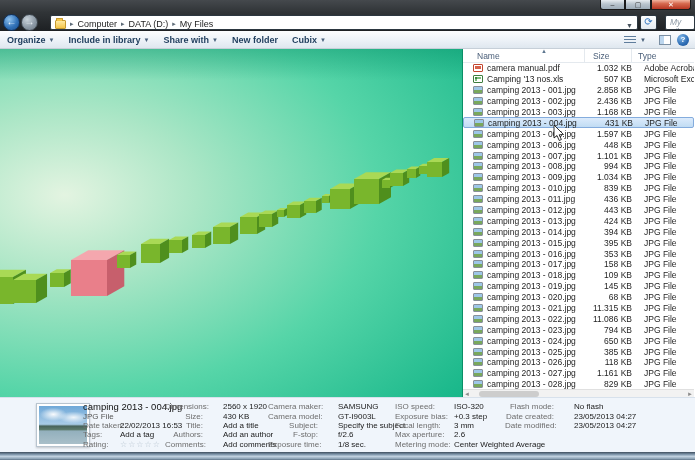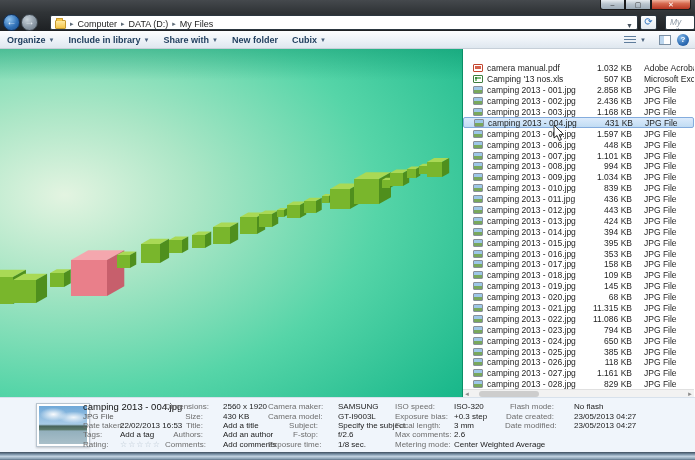--- a/index.html
+++ b/index.html
@@ -286,20 +286,27 @@
           </g>
           <g>
             <polygon points="427,113 442,113 449.2,108.95 434.2,108.95" fill="#a9d955"></polygon>
             <polygon points="442,113 449.2,108.95 449.2,123.95 442,128" fill="#4f8f1d"></polygon>
             <polygon points="427,113 442,113 442,128 427,128" fill="#79b62c"></polygon>
           </g>
         </svg>
     </div>
 
     <div class="filelist">
+      <div class="list-header" id="list-header">
+
+      <span class="lh-name">Name</span>
+          <span class="lh-size">Size</span>
+          <span class="lh-type">Type</span>
+          <span class="sort-arrow">▲</span>
+        </div>
       <div class="rows" id="rows">
           <div class="frow">
             <span class="ficon pdf"></span>
             <span class="fname">camera manual.pdf</span>
             <span class="fsize">1.032 KB</span>
             <span class="ftype">Adobe Acrobat Docum</span>
           </div>
           <div class="frow">
             <span class="ficon xls"></span>
             <span class="fname">Camping '13 nos.xls</span>
@@ -523,21 +530,21 @@
         <div class="dt-label">Exposure time:</div>
         <div class="dt-value">1/8 sec.</div>
       </div>
     <div class="dt-col" id="dt-col4" style="left:395px;grid-template-columns:59px auto;">
         <div class="dt-label">ISO speed:</div>
         <div class="dt-value">ISO-320</div>
         <div class="dt-label">Exposure bias:</div>
         <div class="dt-value">+0.3 step</div>
         <div class="dt-label">Focal length:</div>
         <div class="dt-value">3 mm</div>
-        <div class="dt-label">Max comments:</div>
+        <div class="dt-label">Max aperture:</div>
         <div class="dt-value">2.6</div>
         <div class="dt-label">Metering mode:</div>
         <div class="dt-value">Center Weighted Average</div>
       </div>
     <div class="dt-col" id="dt-col5" style="left:505px;grid-template-columns:69px auto;">
         <div class="dt-label">Flash mode:</div>
         <div class="dt-value">No flash</div>
         <div class="dt-label">Date created:</div>
         <div class="dt-value">23/05/2013 04:27</div>
         <div class="dt-label">Date modified:</div>

